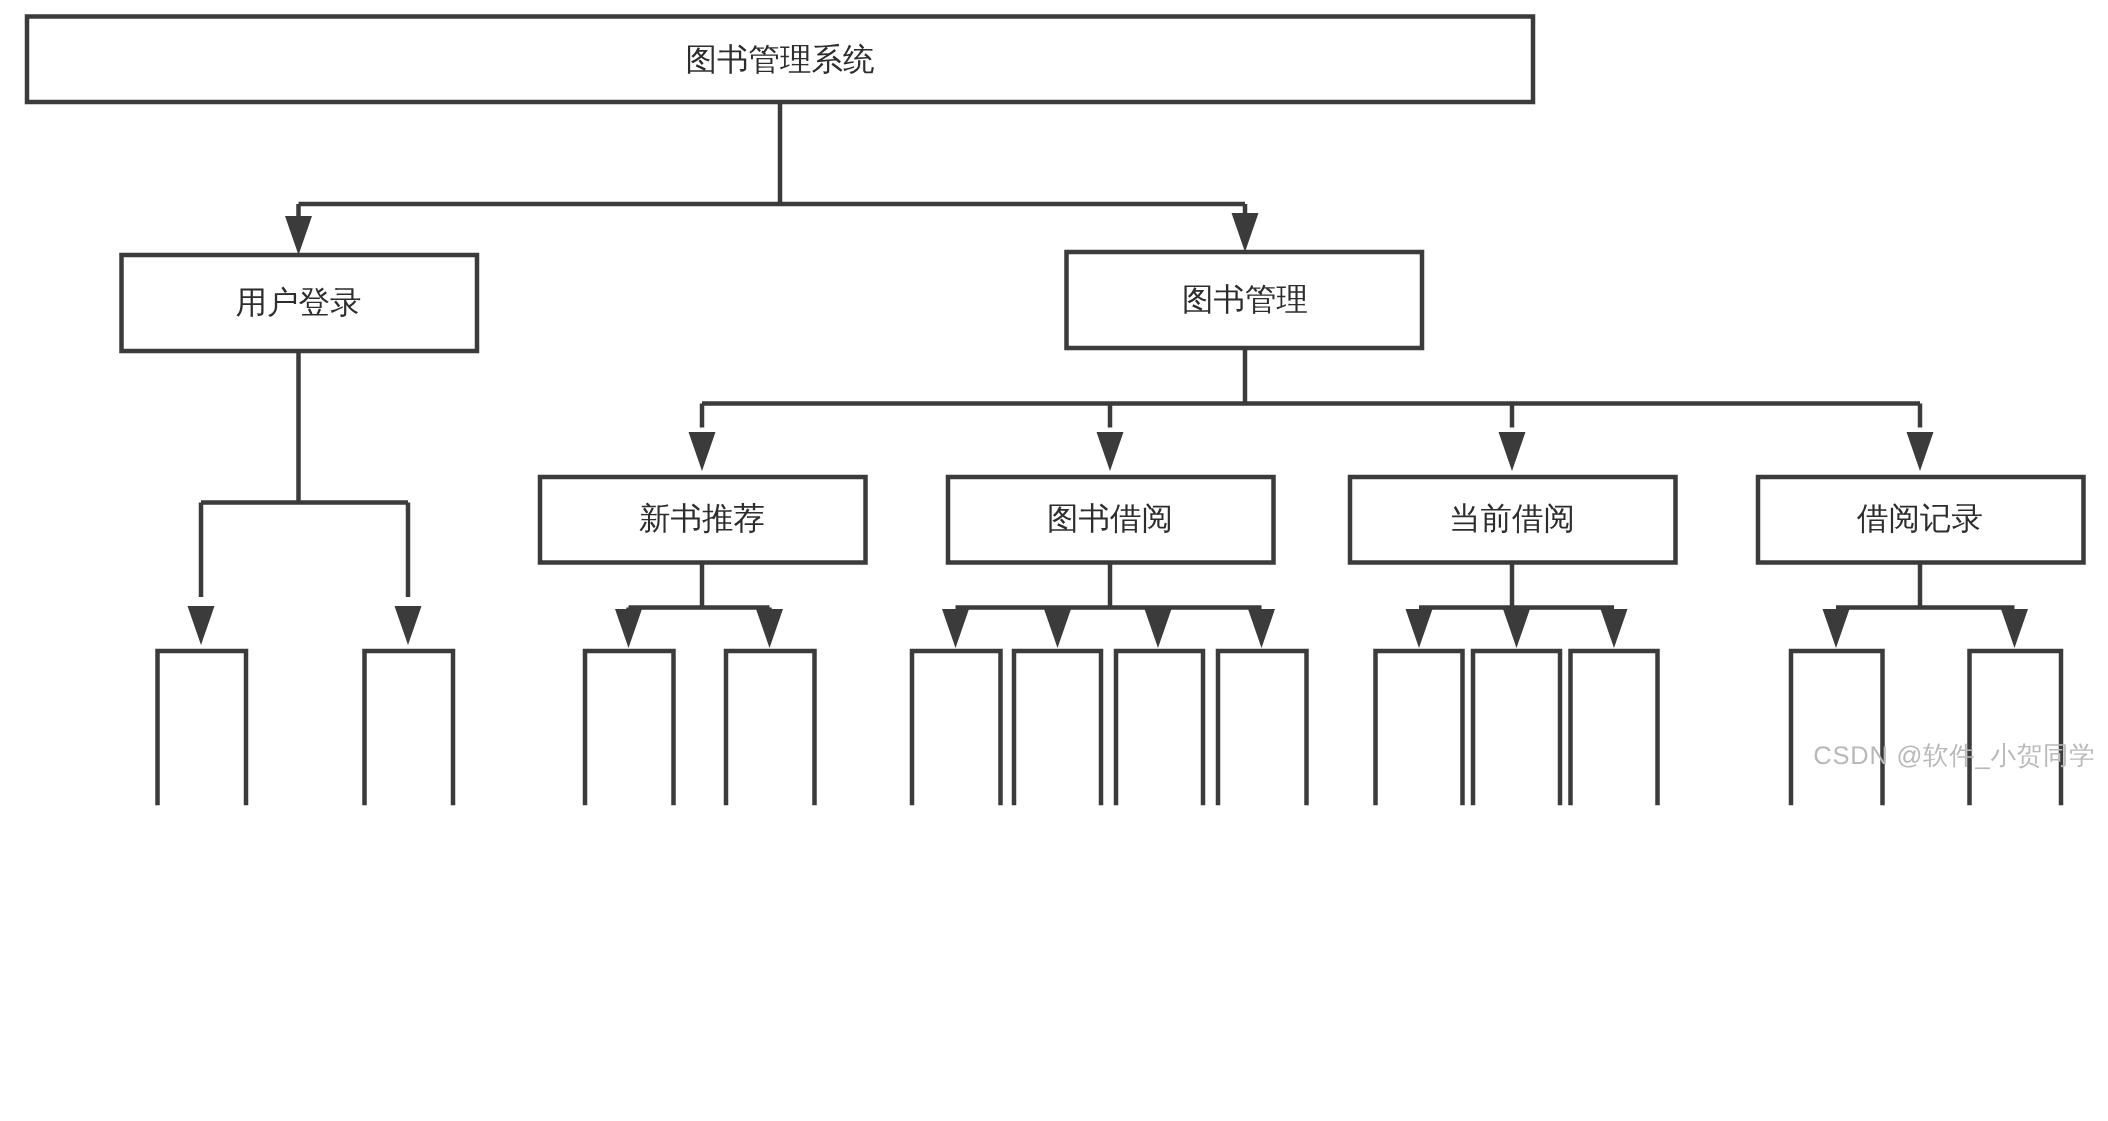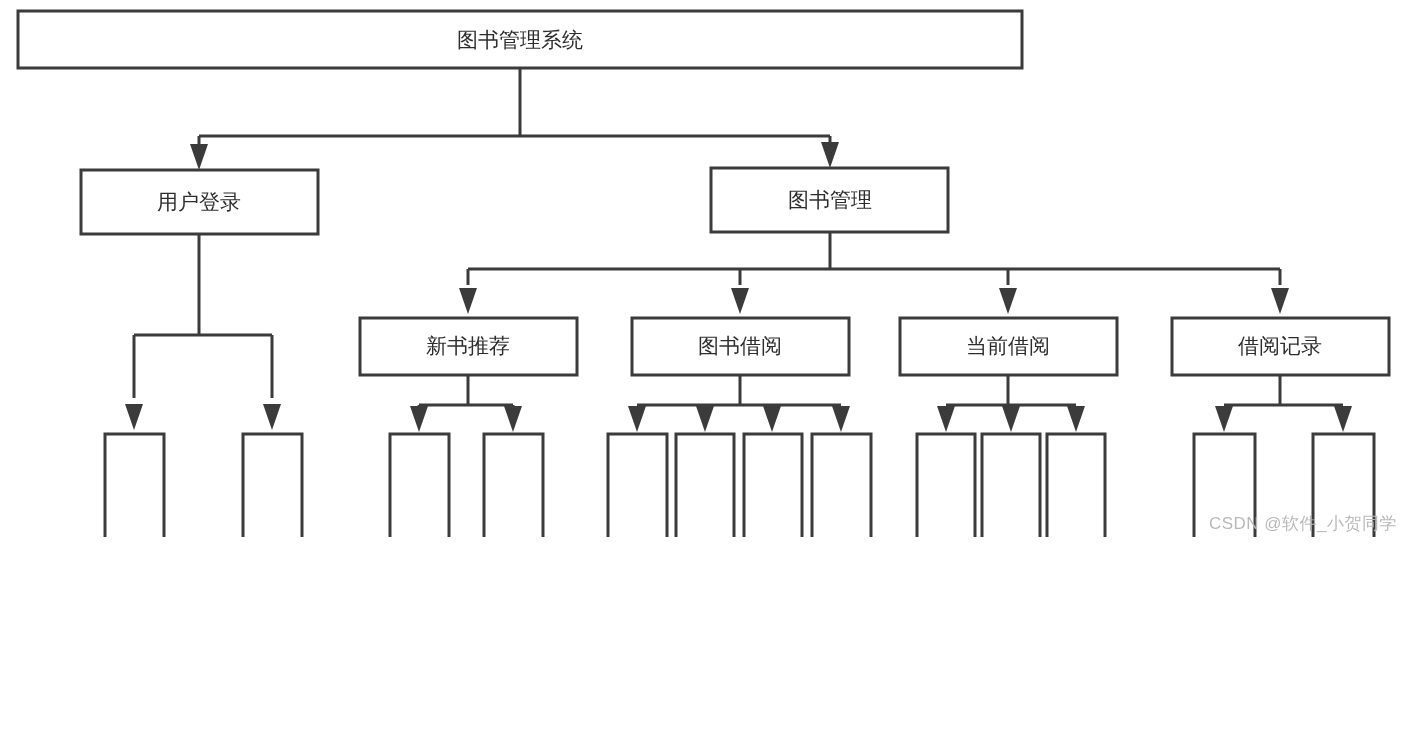--- a/index.html
+++ b/index.html
@@ -59,21 +59,21 @@
     color: #2d2d2d;
     writing-mode: vertical-rl;
     text-orientation: upright;
     letter-spacing: 1px;
     pointer-events: none;
     user-select: none;
   }
   .watermark {
     position: absolute;
     right: 8px;
-    bottom: 2px;
+    bottom: 22px;
     font-family: "Liberation Sans", "DejaVu Sans", sans-serif;
     font-size: 17px;
     color: #b9b9b9;
     letter-spacing: 0.5px;
     white-space: nowrap;
   }
 </style>
 </head>
 <body>
 

